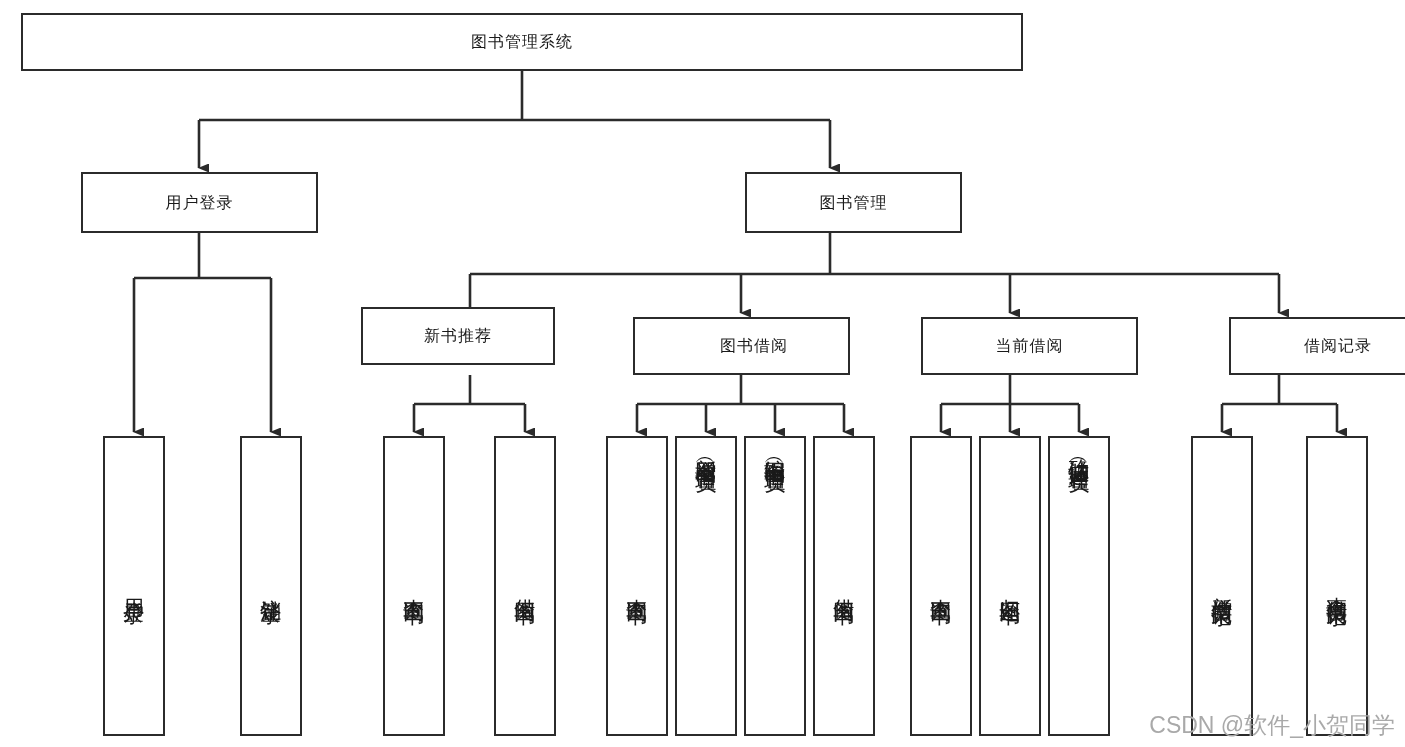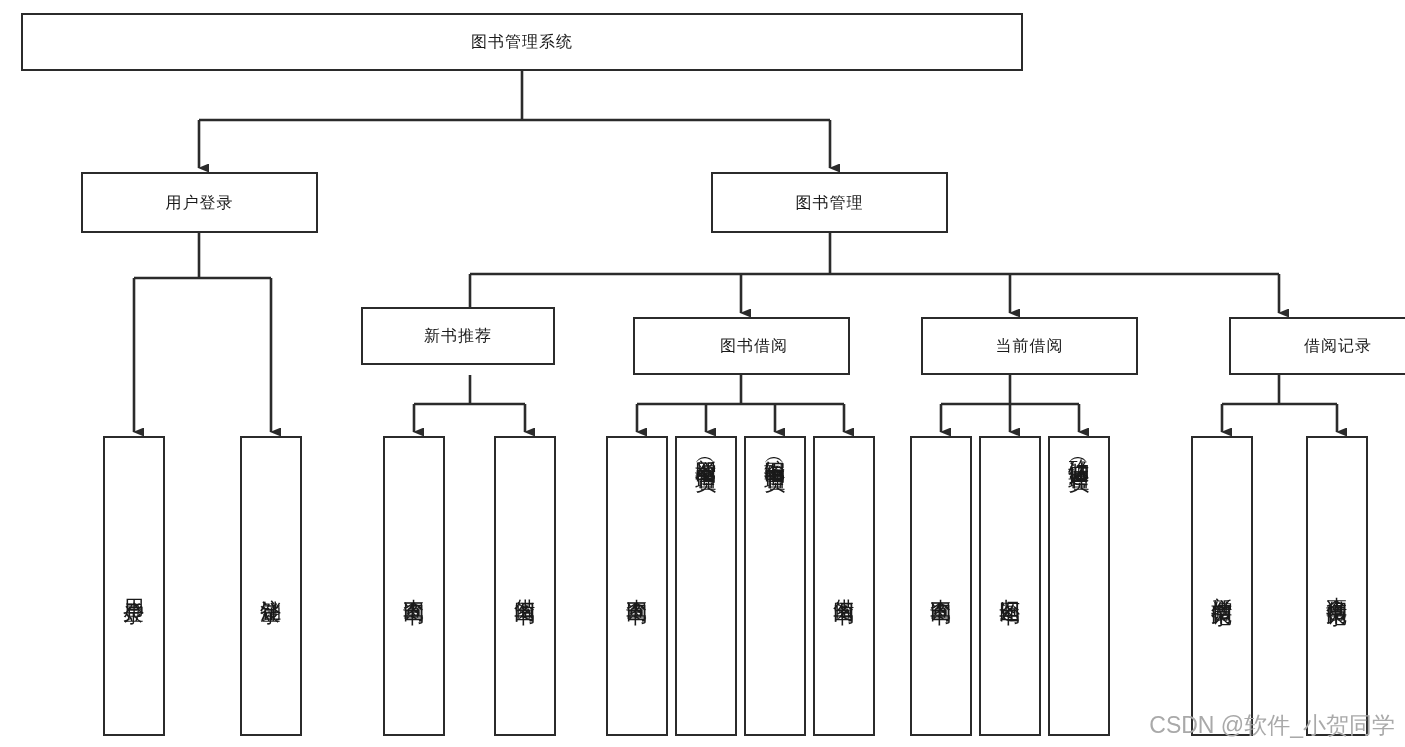--- a/index.html
+++ b/index.html
@@ -132,21 +132,21 @@
     </g>
   </svg>
 
   <div class="node horizontal" style="left:21px; top:13px; width:1002px; height:58px;">
     <span class="node-label">图书管理系统</span>
   </div>
 
   <div class="node horizontal" style="left:81px; top:172px; width:237px; height:61px;">
     <span class="node-label">用户登录</span>
   </div>
-  <div class="node horizontal" style="left:711px; top:172px; width:237px; height:61px;">
+  <div class="node horizontal" style="left:745px; top:172px; width:217px; height:61px;">
     <span class="node-label">图书管理</span>
   </div>
 
   <div class="node horizontal" style="left:361px; top:307px; width:194px; height:58px;">
     <span class="node-label">新书推荐</span>
   </div>
   <div class="node horizontal" style="left:633px; top:317px; width:217px; height:58px;padding-left:25px;">
     <span class="node-label">图书借阅</span>
   </div>
   <div class="node horizontal" style="left:901px; top:317px; width:217px; height:58px;margin-left:20px;">

